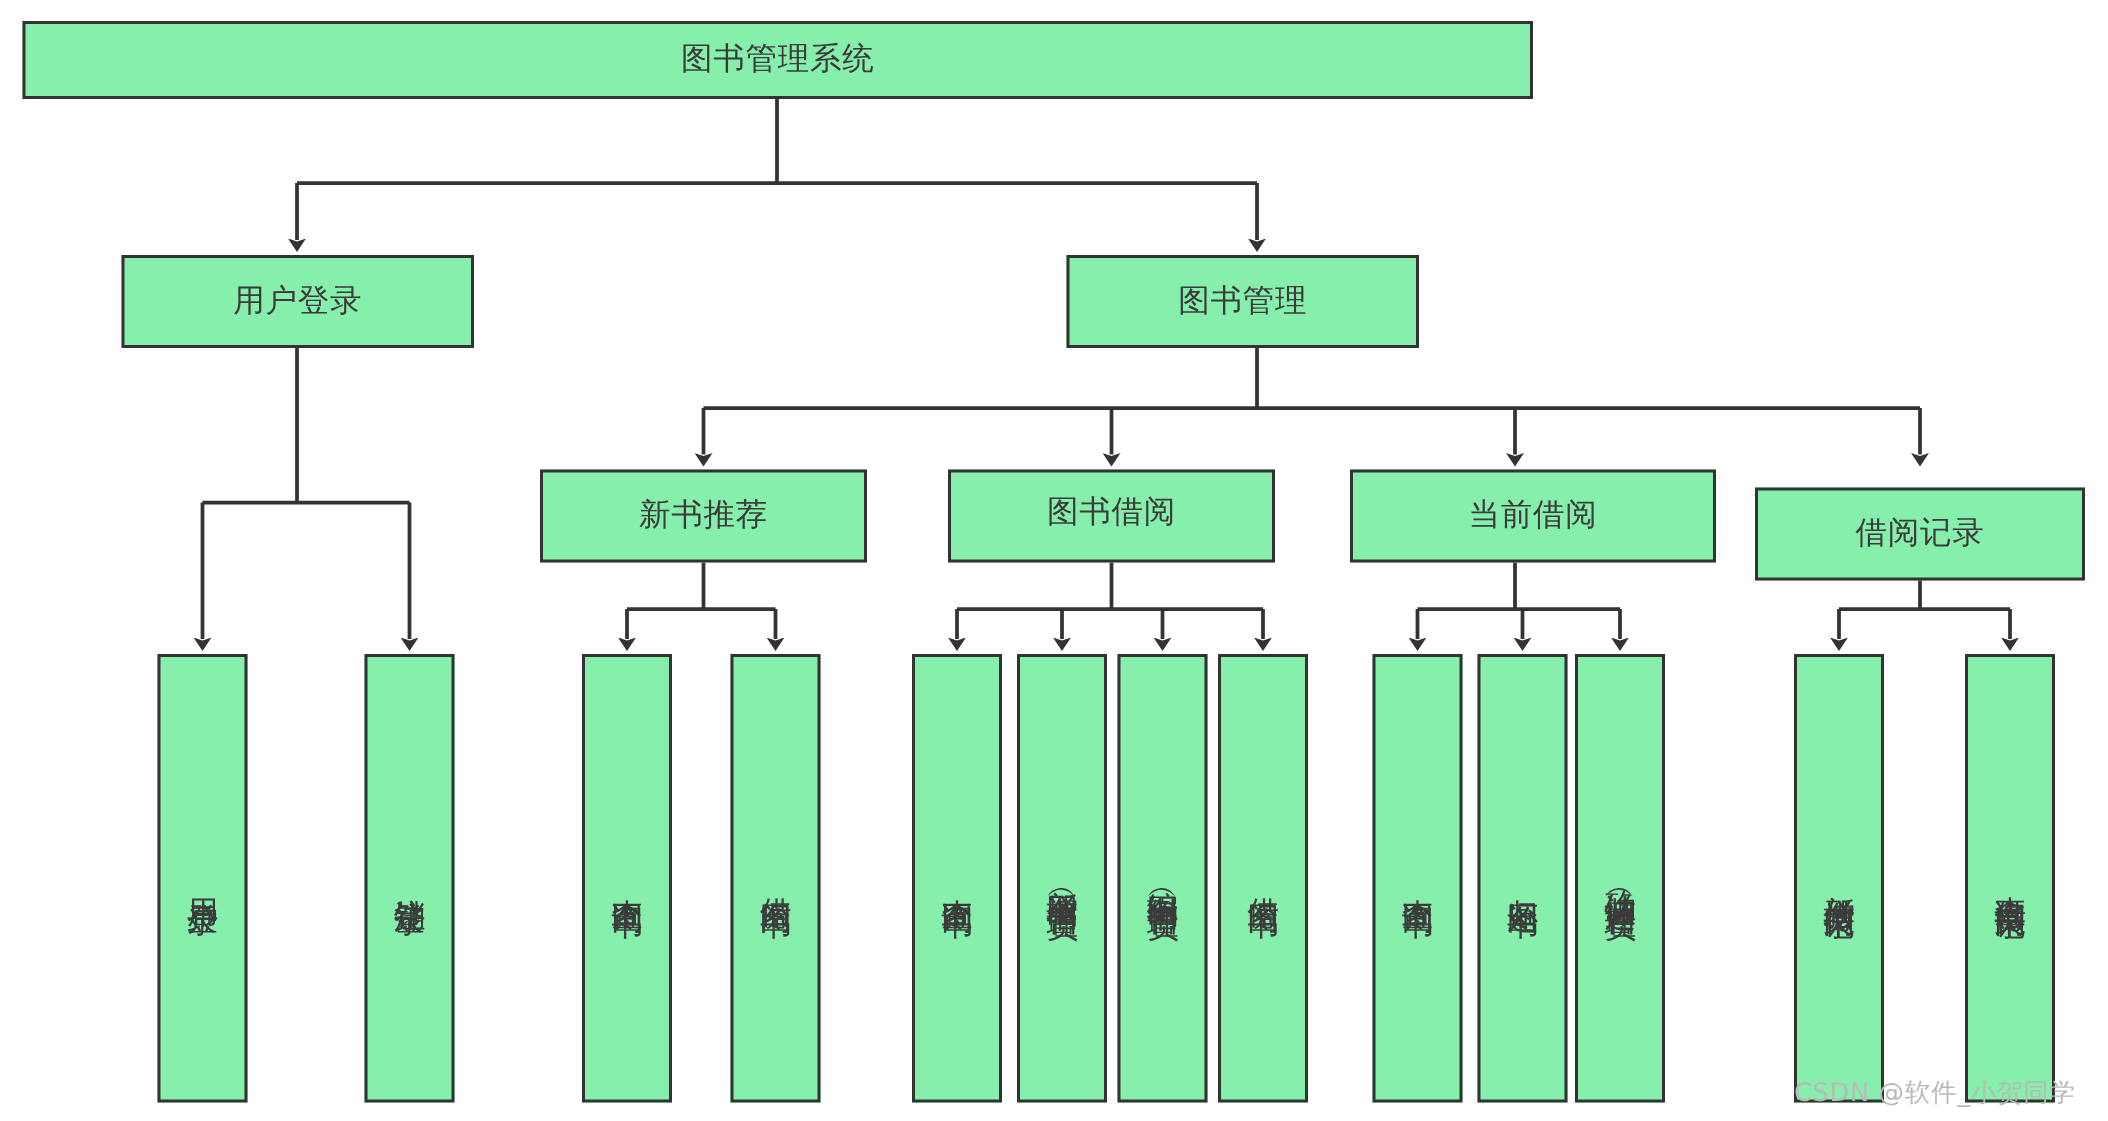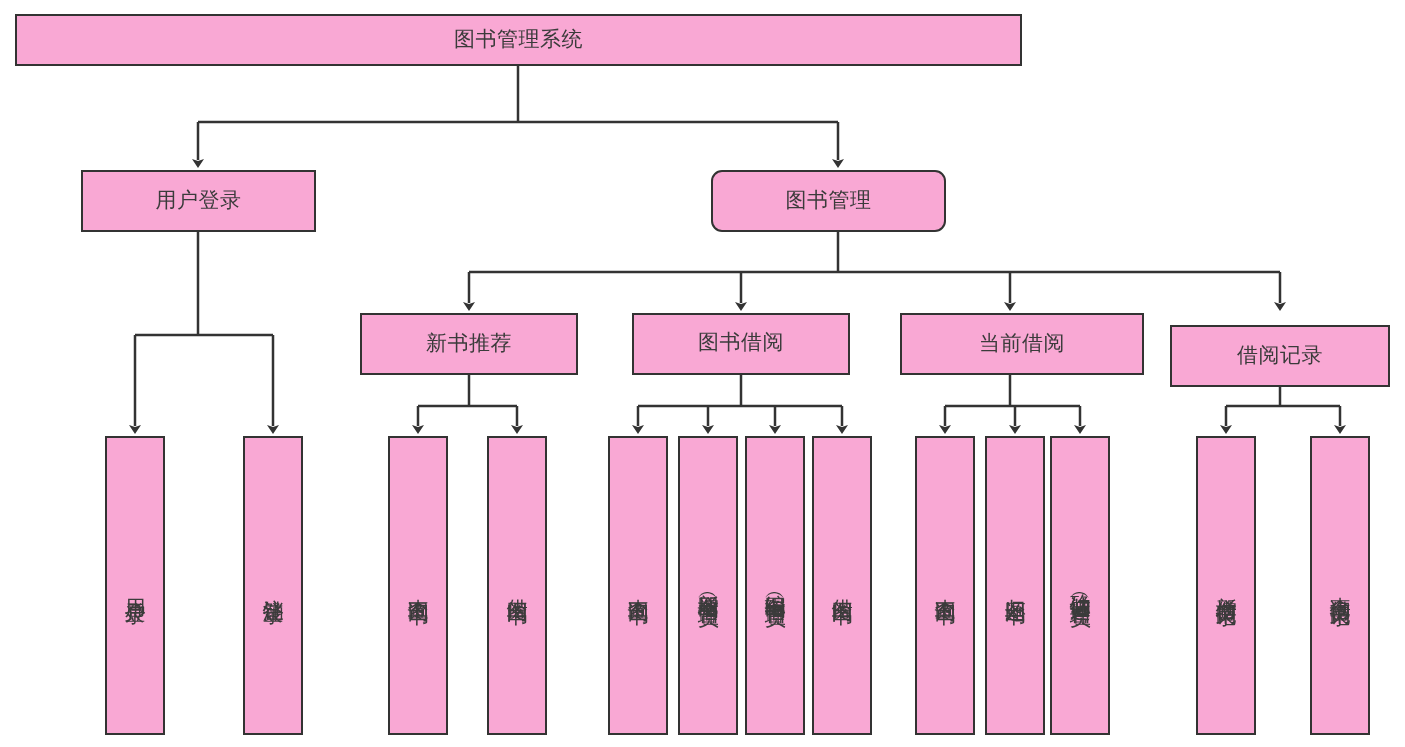--- a/index.html
+++ b/index.html
@@ -21,21 +21,21 @@
     position: absolute;
     left: 0;
     top: 0;
     width: 1405px;
     height: 747px;
   }
   .node-box {
     position: absolute;
     box-sizing: border-box;
     border: 2px solid #333333;
-    background: #f9a8d4;
+    background: #86efac;
     display: flex;
     align-items: center;
     justify-content: center;
   }
   .node-label-h {
     font-size: 21px;
     color: #3b3b3b;
     line-height: 1.1;
     white-space: nowrap;
     letter-spacing: 0.5px;
@@ -125,21 +125,21 @@
   </svg>
 
   <div class="node-box" style="left:15px; top:14px; width:1007px; height:52px;">
     <span class="node-label-h">图书管理系统</span>
   </div>
 
   <div class="node-box" style="left:81px; top:170px; width:235px; height:62px;">
     <span class="node-label-h">用户登录</span>
   </div>
 
-  <div class="node-box" style="left:711px; top:170px; width:235px; height:62px;border-radius:11px;">
+  <div class="node-box" style="left:711px; top:170px; width:235px; height:62px;">
     <span class="node-label-h">图书管理</span>
   </div>
 
   <div class="node-box" style="left:360px; top:313px; width:218px; height:62px;">
     <span class="node-label-h">新书推荐</span>
   </div>
 
   <div class="node-box" style="left:632px; top:313px; width:218px; height:62px;font-family:Liberation Mono, monospace;">
     <span class="node-label-h">图书借阅</span>
   </div>
@@ -197,14 +197,15 @@
   </div>
 
   <div class="node-box" style="left:1196px; top:436px; width:60px; height:299px;">
     <span class="node-label-v">新增借阅记录</span>
   </div>
 
   <div class="node-box" style="left:1310px; top:436px; width:60px; height:299px;">
     <span class="node-label-v">查询借阅记录</span>
   </div>
 
+  <div class="watermark" style="left:1196px; top:717px;">CSDN @软件_小贺同学</div>
 
 </div>
 
 </body></html>

